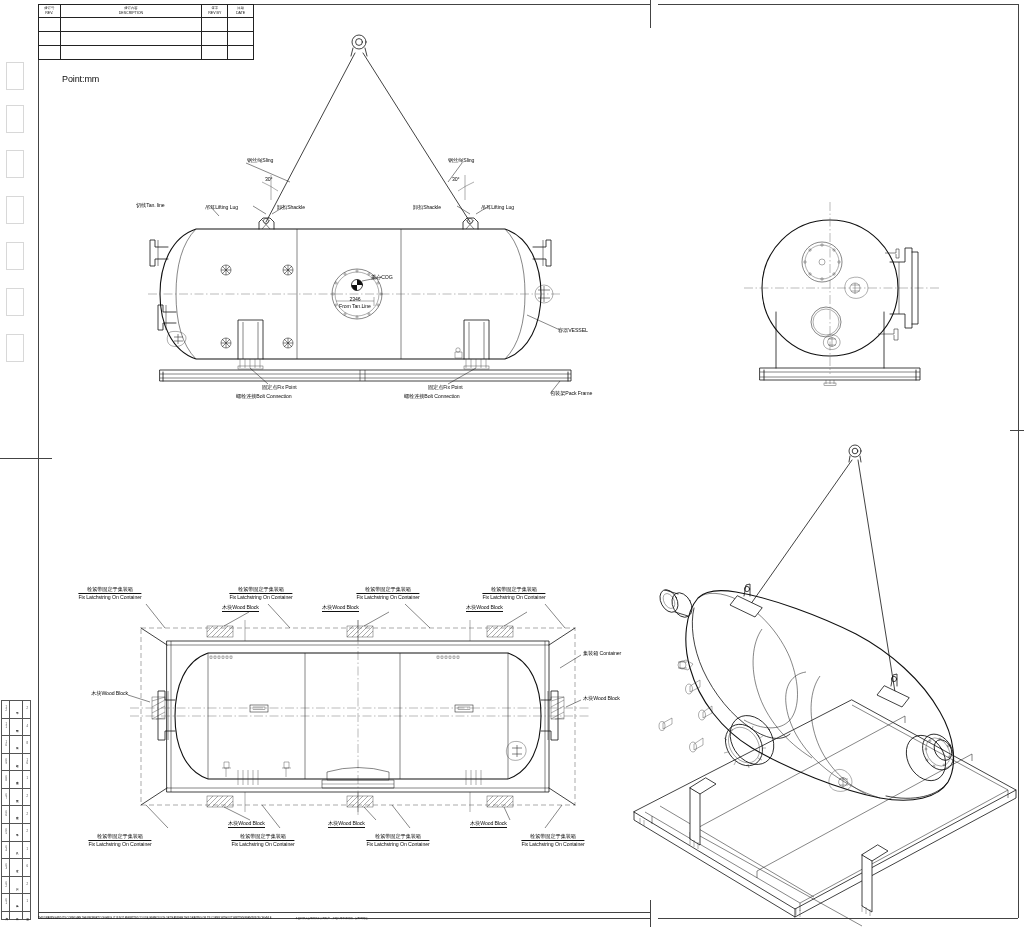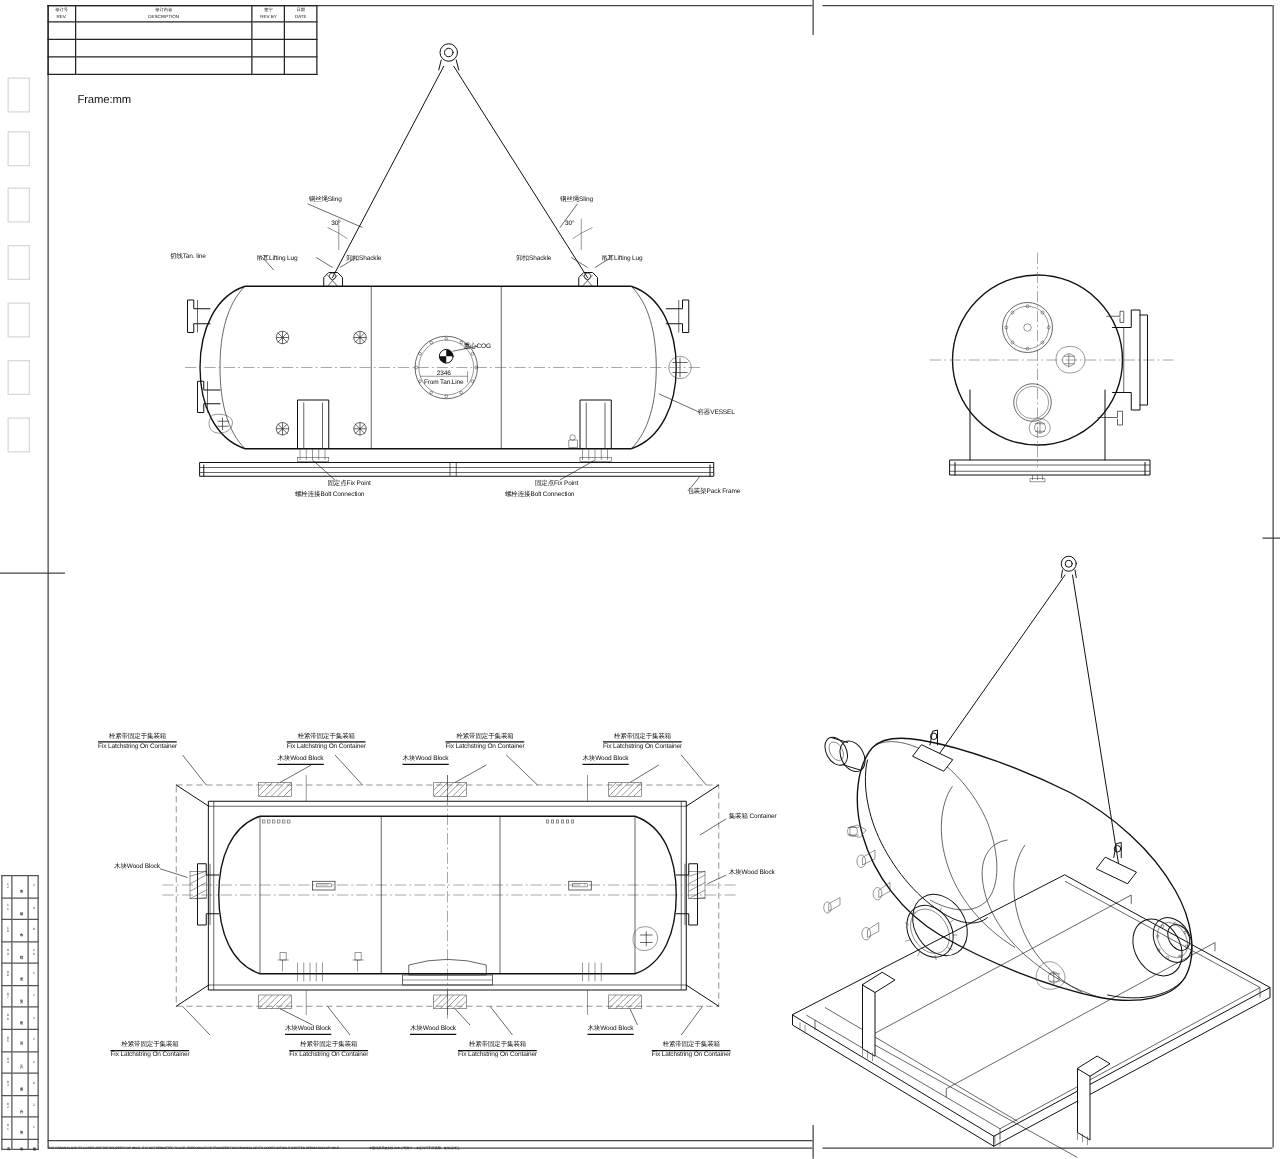--- a/index.html
+++ b/index.html
@@ -115,21 +115,21 @@
       <tr>
         <td></td>
         <td></td>
         <td></td>
         <td></td>
       </tr>
     </tbody>
       </table>
   </div>
 
-  <div class="lbl big" style="left:62px;top:74px;">Frame:mm</div>
+  <div class="lbl big" style="left:62px;top:74px;">Point:mm</div>
 
   <svg width="1024" height="927">
 
     <circle class="s" cx="359" cy="42" r="7"></circle>
     <circle class="s" cx="359" cy="42" r="3.4"></circle>
     <path class="s" d="M353 48 L351 56 M365 48 L367 56"></path>
 
     <path class="s" d="M355 53 L266 222"></path>
     <path class="s" d="M363 53 L470 222"></path>
 

